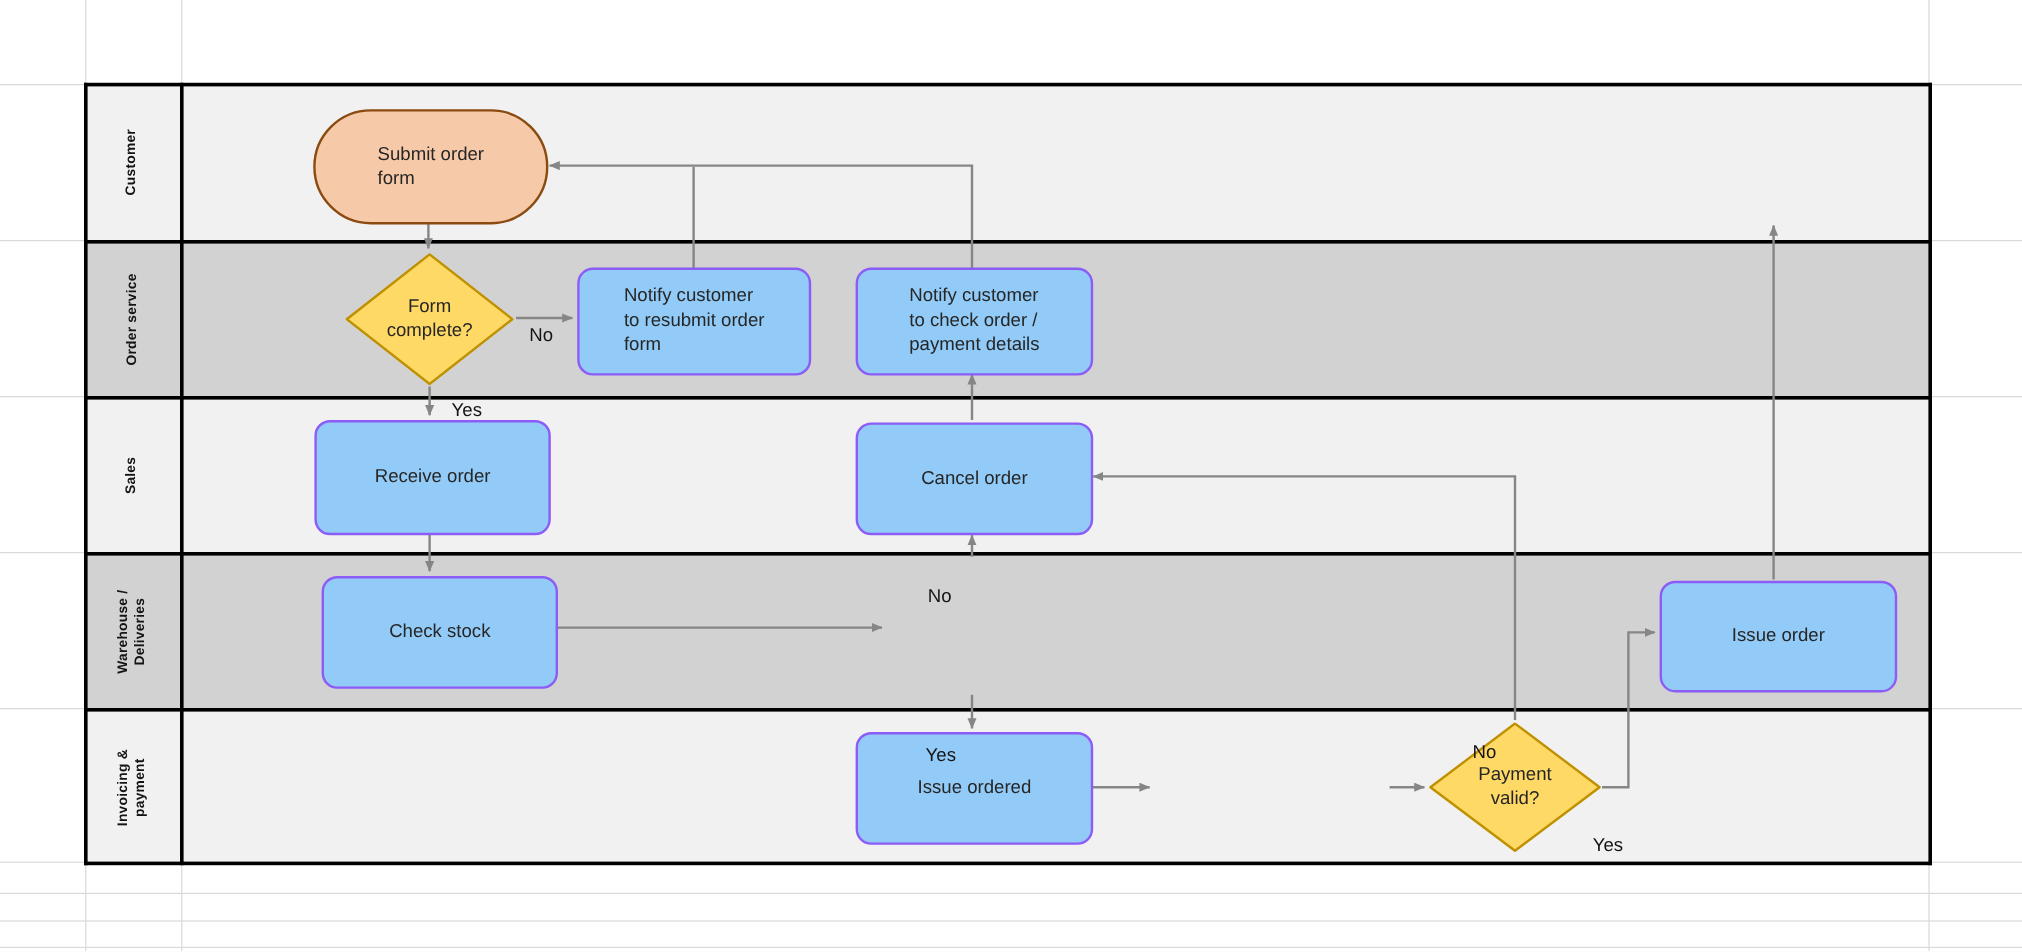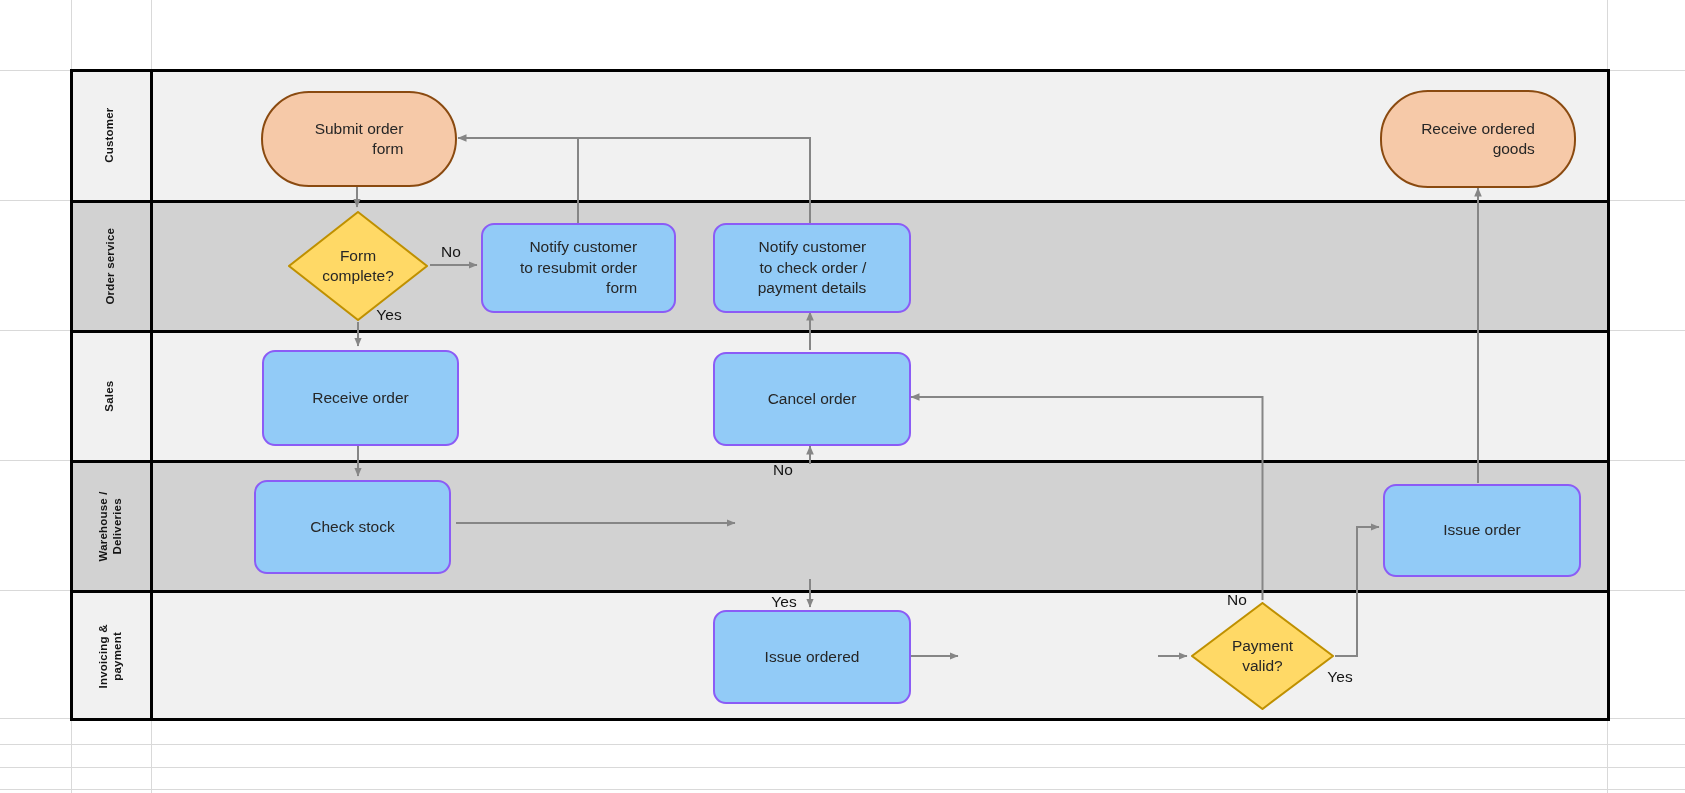--- a/index.html
+++ b/index.html
@@ -17,30 +17,30 @@
   .lane.light{background:#f1f1f1;}
   .lane.dark{background:#d2d2d2;}
   .frame{position:absolute;background:#000;z-index:5;}
   .lane-label-cell{position:absolute;left:0;top:0;bottom:0;width:80px;display:flex;align-items:center;justify-content:center;}
   .lane-label{transform:rotate(-90deg);font-size:11.5px;font-weight:700;color:#141414;letter-spacing:.2px;white-space:pre-line;text-align:center;line-height:1.25;}
 
   
   svg.connectors{position:absolute;left:0;top:0;width:1685px;height:793px;z-index:2;pointer-events:none;}
 
   
-  .node{position:absolute;z-index:3;display:flex;align-items:center;justify-content:center;text-align:right;
+  .node{position:absolute;z-index:3;display:flex;align-items:center;justify-content:center;text-align:left;
         font-size:15.5px;color:#262626;line-height:1.32;white-space:pre-line;}
   .process{background:#92cbf7;border:2px solid #8b5cf6;border-radius:13px;}
   .terminator{background:#f6c9a8;border:2px solid #8a4a10;border-radius:48px;}
   .diamond-wrap{position:absolute;z-index:3;}
   .diamond-wrap svg{position:absolute;left:0;top:0;}
   .diamond-label{position:absolute;left:0;top:0;right:0;bottom:0;display:flex;align-items:center;justify-content:center;
         text-align:center;font-size:15.5px;color:#262626;line-height:1.28;white-space:pre-line;}
 
-  .edge-label{position:absolute;z-index:4;transform:translate(-50%,-50%);font-size:15.5px;color:#141414;}
+  .edge-label{position:absolute;z-index:4;transform:translate(-50%,-50%);font-size:15.5px;color:#141414;margin-top:28px;}
 </style>
 </head>
 <body>
 
 <div class="sheet">
 
   <div class="gl v" style="left:71px"></div>
   <div class="gl v" style="left:151px"></div>
   <div class="gl v" style="left:1607px"></div>
   <div class="gl h" style="top:70px"></div>
@@ -135,38 +135,36 @@
 form</div>
 
   <div class="node process" style="left:713px;top:223px;width:194px;height:86px">Notify customer
 to check order /
 payment details</div>
 
   <div class="node process" style="left:713px;top:352px;width:194px;height:90px">Cancel order</div>
 
   <div class="node process" style="left:262px;top:350px;width:193px;height:92px">Receive order</div>
 
-  <div class="node process" style="left:254px;top:480px;width:193px;height:90px">Check stock</div>
+  <div class="node process" style="left:268px;top:480px;width:193px;height:90px">Check stock</div>
 
 
   <div class="node process" style="left:1383px;top:484px;width:194px;height:89px">Issue order</div>
 
   <div class="node process" style="left:713px;top:610px;width:194px;height:90px">Issue ordered</div>
 
 
   <div class="diamond-wrap" style="left:1191px;top:602px;width:143px;height:108px">
     <svg width="143" height="108" viewBox="0 0 143 108">
       <polygon points="71.5,1 142,54 71.5,107 1,54" fill="#FFD966" stroke="#BF9000" stroke-width="2"></polygon>
     </svg>
     <div class="diamond-label">Payment
 valid?</div>
   </div>
 
-  <div class="node terminator" style="left:1380px;top:90px;width:192px;height:94px">Receive ordered
-goods</div>
 
   <div class="edge-label" style="left:451px;top:252px">No</div>
   <div class="edge-label" style="left:389px;top:315px">Yes</div>
   <div class="edge-label" style="left:783px;top:470px">No</div>
   <div class="edge-label" style="left:784px;top:602px">Yes</div>
   <div class="edge-label" style="left:1237px;top:600px">No</div>
   <div class="edge-label" style="left:1340px;top:677px">Yes</div>
 
 </div>
 

